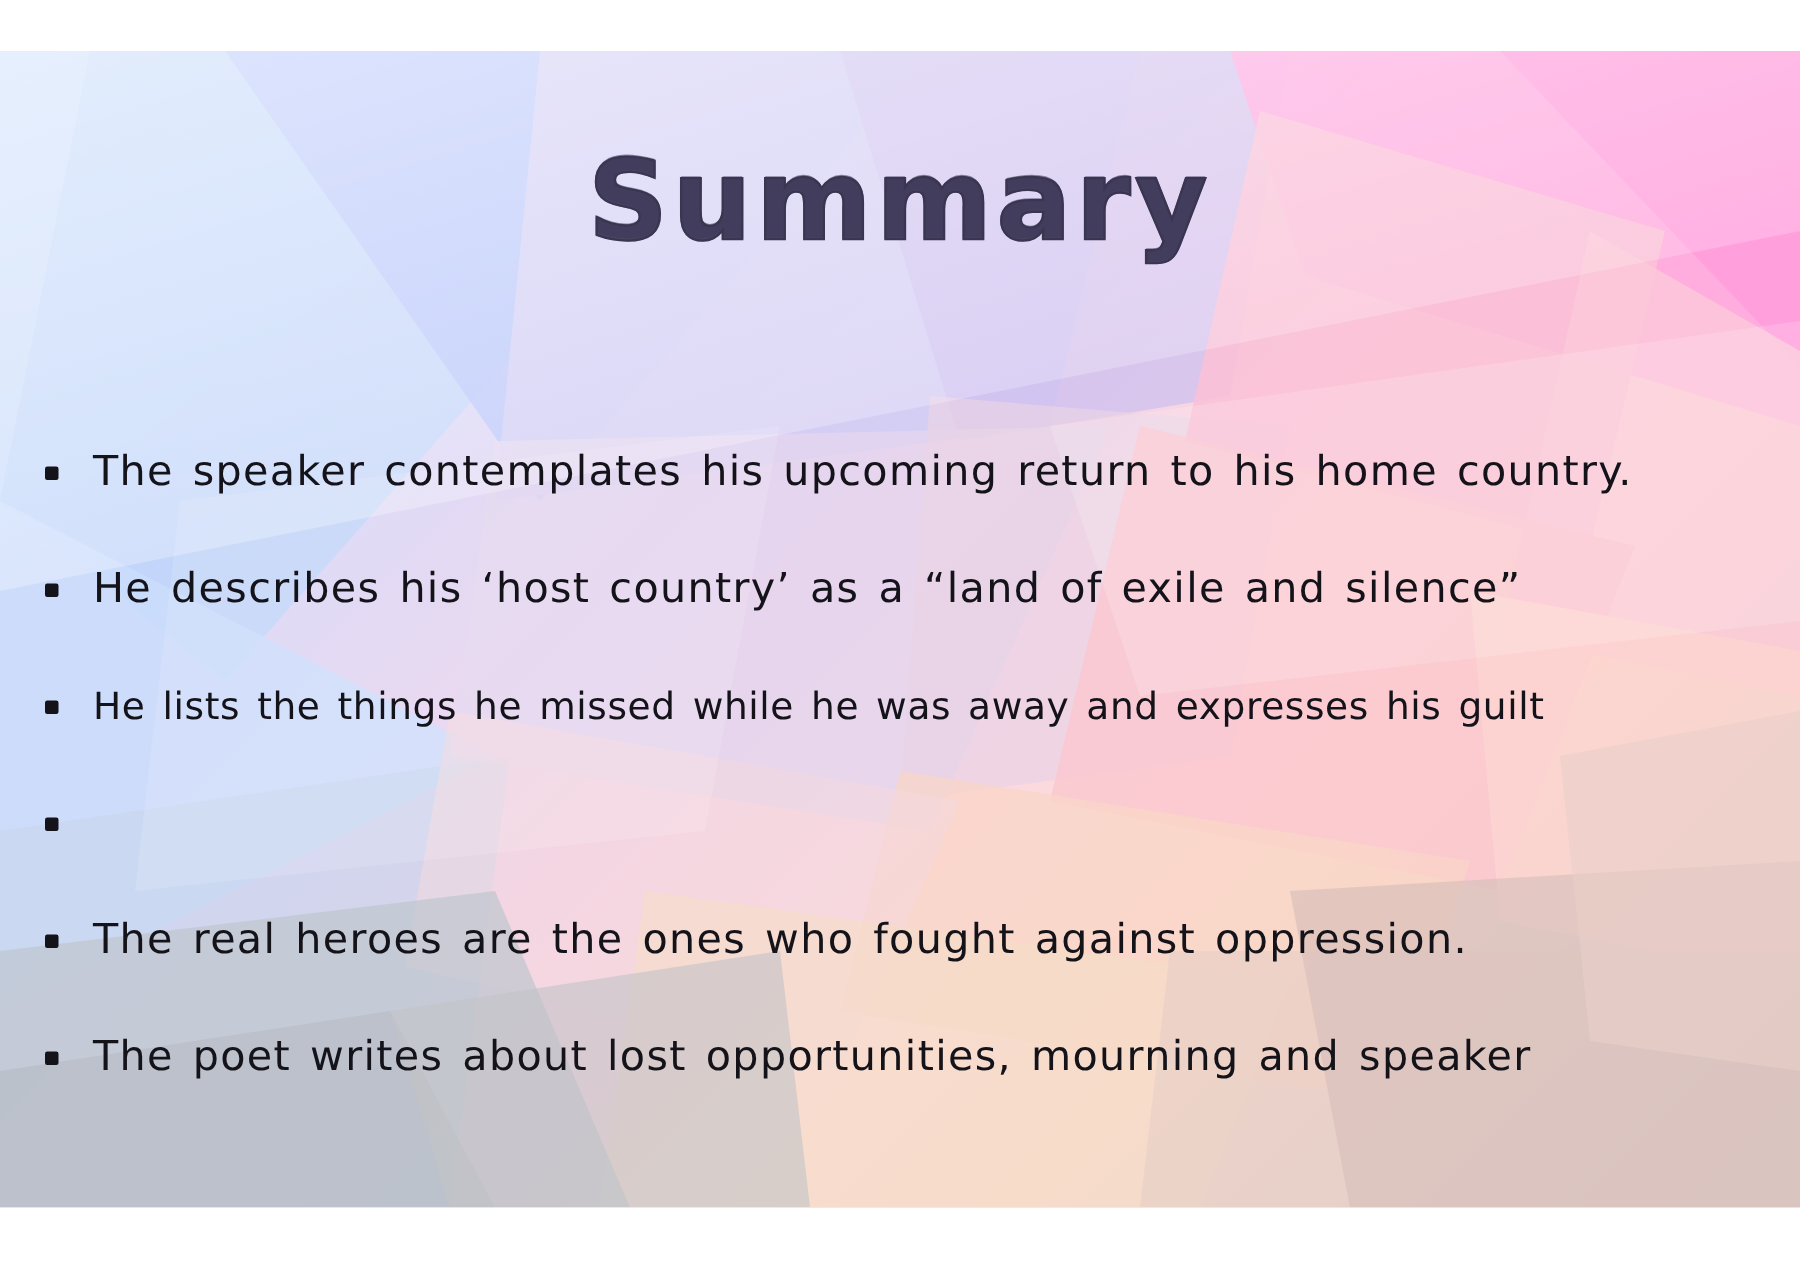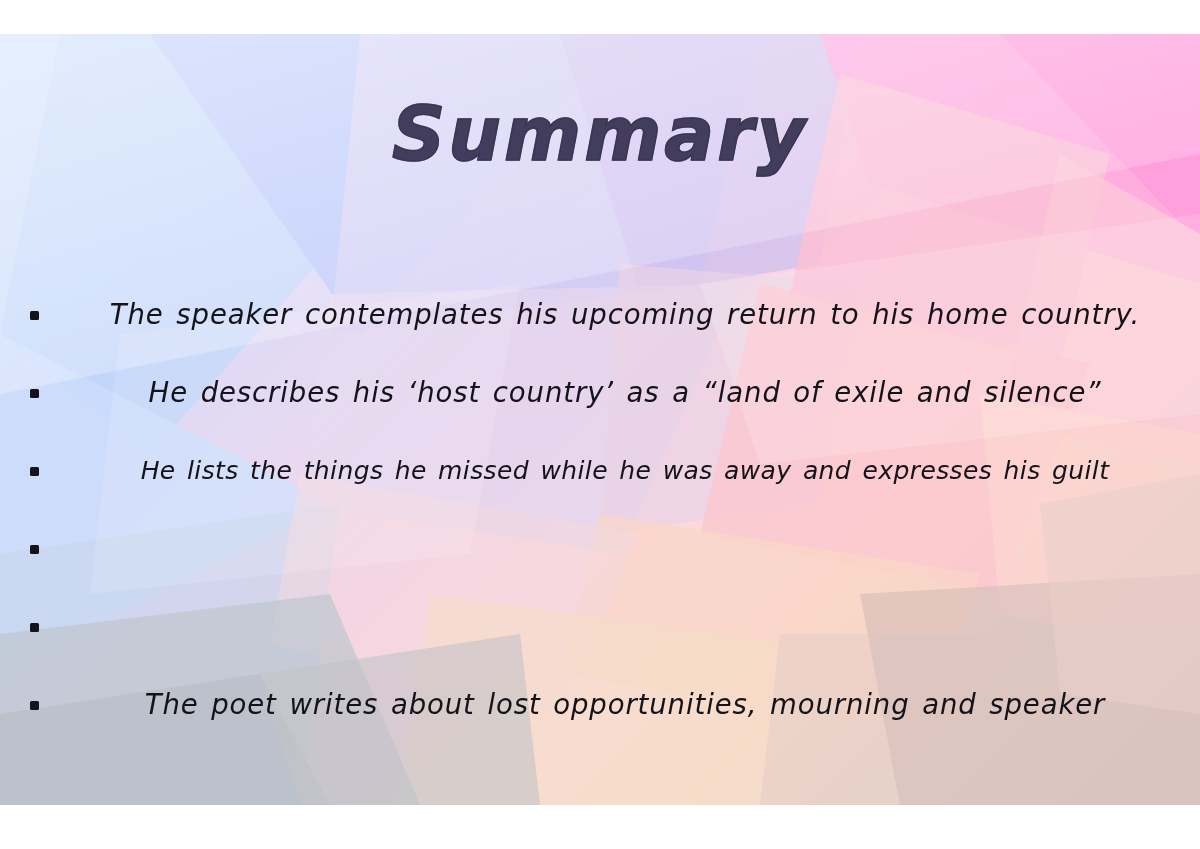--- a/index.html
+++ b/index.html
@@ -9,21 +9,20 @@
     background: #ffffff;
   }
 
   #slide-root {
     position: relative;
     width: 1200px;
     height: 849px;
     background: #f0abfc;
     overflow: hidden;
     font-family: "DejaVu Sans", sans-serif;
-    font-style: italic;
   }
 
   
   .bg-canvas {
     position: absolute;
     left: 0;
     top: 34px;
     width: 1200px;
     height: 771px;
     overflow: hidden;
@@ -88,21 +87,20 @@
     list-style: none;
     margin: 0;
     padding: 0;
   }
   .bullet-item {
     position: relative;
     height: 78px;
     padding-left: 38px;
     display: flex;
     align-items: center;
-    justify-content: center;
   }
   .bullet-dot {
     position: absolute;
     left: 6px;
     top: 50%;
     width: 9px;
     height: 9px;
     margin-top: -4px;
     background: #14131a;
     border-radius: 1.5px;
@@ -193,20 +191,21 @@
       <span class="bullet-dot"></span>
       <span class="bullet-text">He lists the things he missed while he was away and expresses his guilt</span>
     </li>
 
     <li class="bullet-item">
       <span class="bullet-dot"></span>
     </li>
 
     <li class="bullet-item">
       <span class="bullet-dot"></span>
+      <span class="bullet-text">The real heroes are the ones who fought against oppression.</span>
     </li>
 
     <li class="bullet-item">
       <span class="bullet-dot"></span>
       <span class="bullet-text">The poet writes about lost opportunities, mourning and speaker</span>
     </li>
 
   </ul>
 
 </div>

